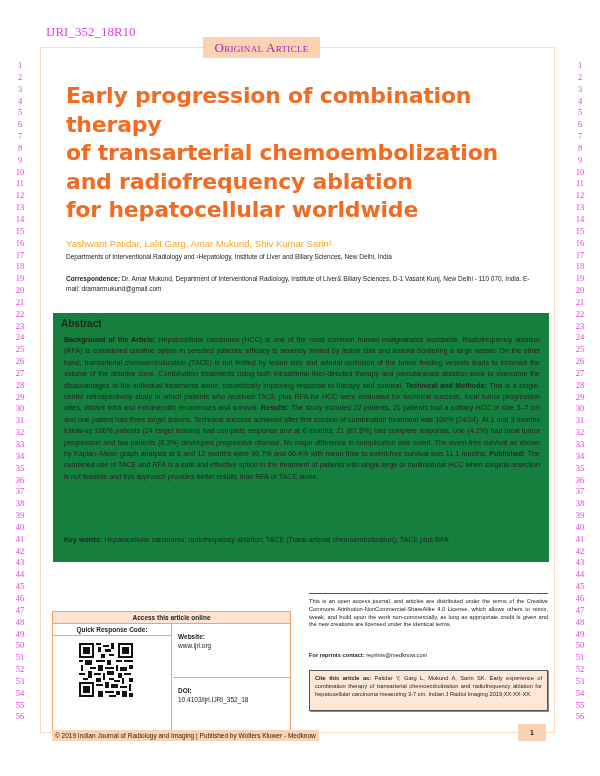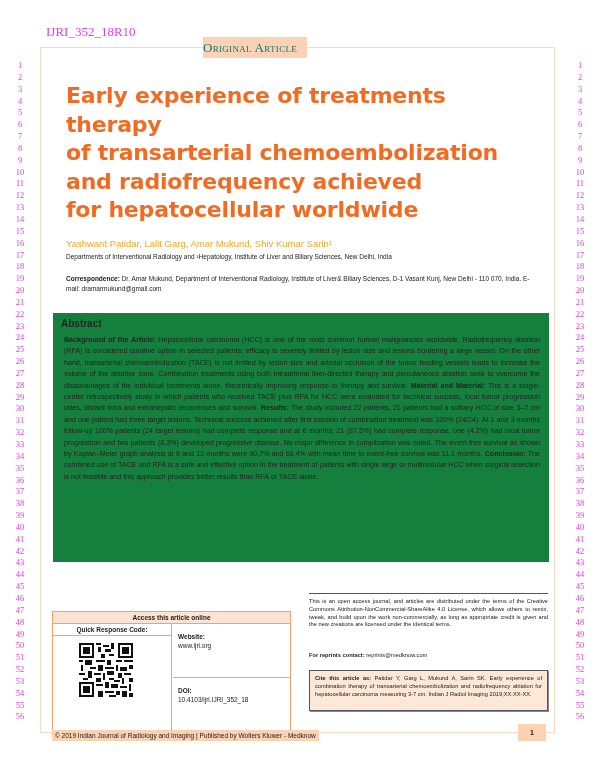--- a/index.html
+++ b/index.html
@@ -3,23 +3,23 @@
 <meta charset="utf-8">
 <style>
   * { box-sizing: border-box; margin: 0; padding: 0; }
   html, body { width: 600px; height: 776px; background: #fff; overflow: hidden; }
   body { position: relative; font-family: "Liberation Sans", sans-serif; color: #222; }
 
   .ms-id { position: absolute; left: 46px; top: 24px; font-family: "Liberation Serif", serif; font-size: 13px; color: #e040e0; }
 
   .frame { position: absolute; left: 40px; top: 47px; width: 515px; height: 686px;
            border: 1px solid #f8d9c2; }
-  .section-tag { position: absolute; left: 203px; top: 37px; width: 104px; height: 21px;
-                 background: #fcd2b4; color: #0f766e; font-family: "Liberation Serif", serif;
-                 font-size: 13px; line-height: 21px; letter-spacing: 0.3px; font-variant: small-caps; }
+  .section-tag { position: absolute; left: 203px; top: 37px; width: 117px; height: 21px;
+                 background: #fcd2b4; color: #a21caf; font-family: "Liberation Serif", serif;
+                 font-size: 13px; text-align: center; line-height: 21px; letter-spacing: 0.3px; font-variant: small-caps; }
 
   .linenos { position: absolute; top: 60px; width: 20px; text-align: center;
              font-family: "Liberation Serif", serif; font-size: 8.5px; color: #e040e0; line-height: 11.85px; }
   .linenos.left { left: 10px; }
   .linenos.right { left: 570px; }
 
   .title { position: absolute; left: 66px; top: 82px; width: 460px; font-family: "DejaVu Sans", sans-serif;
            font-size: 22px; line-height: 28.5px; color: #f26b22; letter-spacing: -0.2px; }
 
   .authors { position: absolute; left: 66px; top: 238px; font-size: 9.5px; color: #f5a623; }
@@ -175,44 +175,48 @@
     <div>50</div>
     <div>51</div>
     <div>52</div>
     <div>53</div>
     <div>54</div>
     <div>55</div>
     <div>56</div>
   </div>
 
 <h1 class="title">
-  <div>Early experience of treatments therapy</div>
+  <div>Early progression of combination therapy</div>
   <div>of transarterial chemoembolization</div>
-  <div>and radiofrequency achieved</div>
+  <div>and radiofrequency ablation</div>
   <div>for hepatocellular worldwide</div>
 </h1>
 
 <div class="authors">Yashwant Patidar, Lalit Garg, Amar Mukund, Shiv Kumar Sarin¹</div>
 <div class="affil">Departments of Interventional Radiology and ¹Hepatology, Institute of Liver and Biliary Sciences, New Delhi, India</div>
 <div class="corr">
   <b>Correspondence:</b>
   <span>Dr. Amar Mukund, Department of Interventional Radiology, Institute of Liver&amp; Biliary Sciences, D-1 Vasant Kunj, New Delhi - 110 070, India. E-mail: dramarmukund@gmail.com</span>
 </div>
 
 <section class="abstract">
   <h2>Abstract</h2>
   <p class="body">
     <b>Background of the Article:</b>
     <span>Hepatocellular carcinoma (HCC) is one of the most common human malignancies worldwide. Radiofrequency ablation (RFA) is considered curative option in selected patients; efficacy is severely limited by lesion size and lesions bordering a large vessel. On the other hand, transarterial chemoembolization (TACE) is not limited by lesion size and arterial occlusion of the tumor feeding vessels leads to increase the volume of the ablative zone. Combination treatments using both intraarterial liver-directed therapy and percutaneous ablation seek to overcome the disadvantages of the individual treatments alone, theoretically improving response to therapy and survival.</span>
-    <b>Material and Material:</b>
+    <b>Technical and Methods:</b>
     <span>This is a single-center retrospectively study in which patients who received TACE plus RFA for HCC were evaluated for technical success, local tumor progression rates, distant intra and extrahepatic recurrences and survival.</span>
     <b>Results:</b>
     <span>The study included 22 patients, 21 patients had a solitary HCC of size 3–7 cm and one patient had three target lesions. Technical success achieved after first session of combination treatment was 100% (24/24). At 1 and 3 months follow-up 100% patients (24 target lesions) had complete response and at 6 months; 21 (87.5%) had complete response, one (4.2%) had local tumor progression and two patients (8.3%) developed progressive disease. No major difference in complication was noted. The event-free survival as shown by Kaplan–Meier graph analysis at 6 and 12 months were 90.7% and 66.4% with mean time to event-free survival was 11.1 months.</span>
-    <b>Conclusion:</b>
+    <b>Published:</b>
     <span>The combined use of TACE and RFA is a safe and effective option in the treatment of patients with single large or multinodular HCC when surgical resection is not feasible and this approach provides better results than RFA or TACE alone.</span>
+  </p>
+  <p class="kw">
+    <b>Key words:</b>
+    <span>Hepatocellular carcinoma; radiofrequency ablation; TACE (Trans-arterial chemoembolization); TACE plus RFA</span>
   </p>
 </section>
 
 <div class="access">
   <div class="hdr">Access this article online</div>
   <div class="left">
     <div class="qr-hdr">Quick Response Code:</div>
     <svg class="qr" viewBox="0 0 25 25" shape-rendering="crispEdges">
       <rect width="25" height="25" fill="#fff"></rect>
       <g fill="#111">

